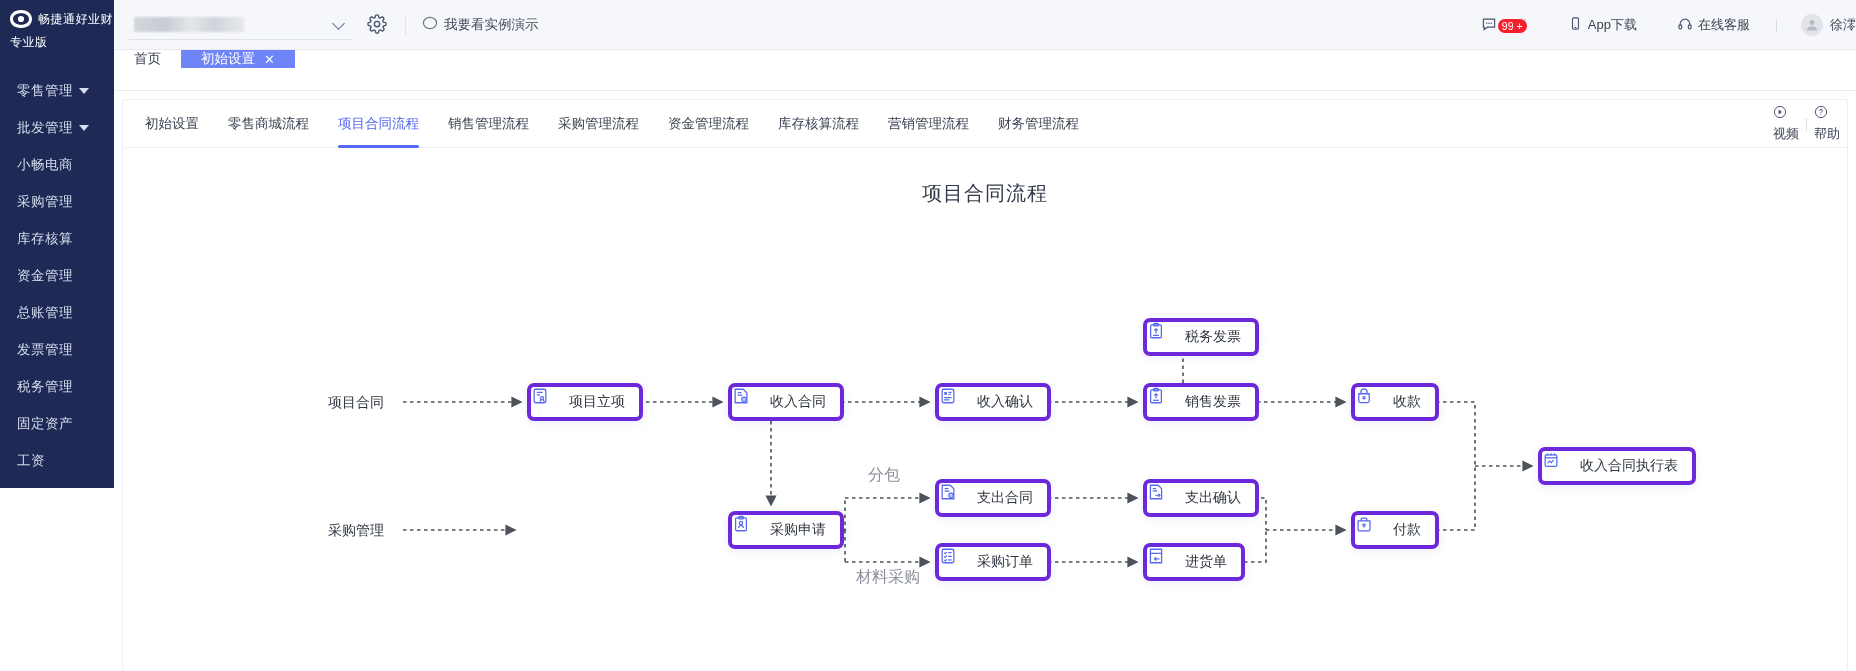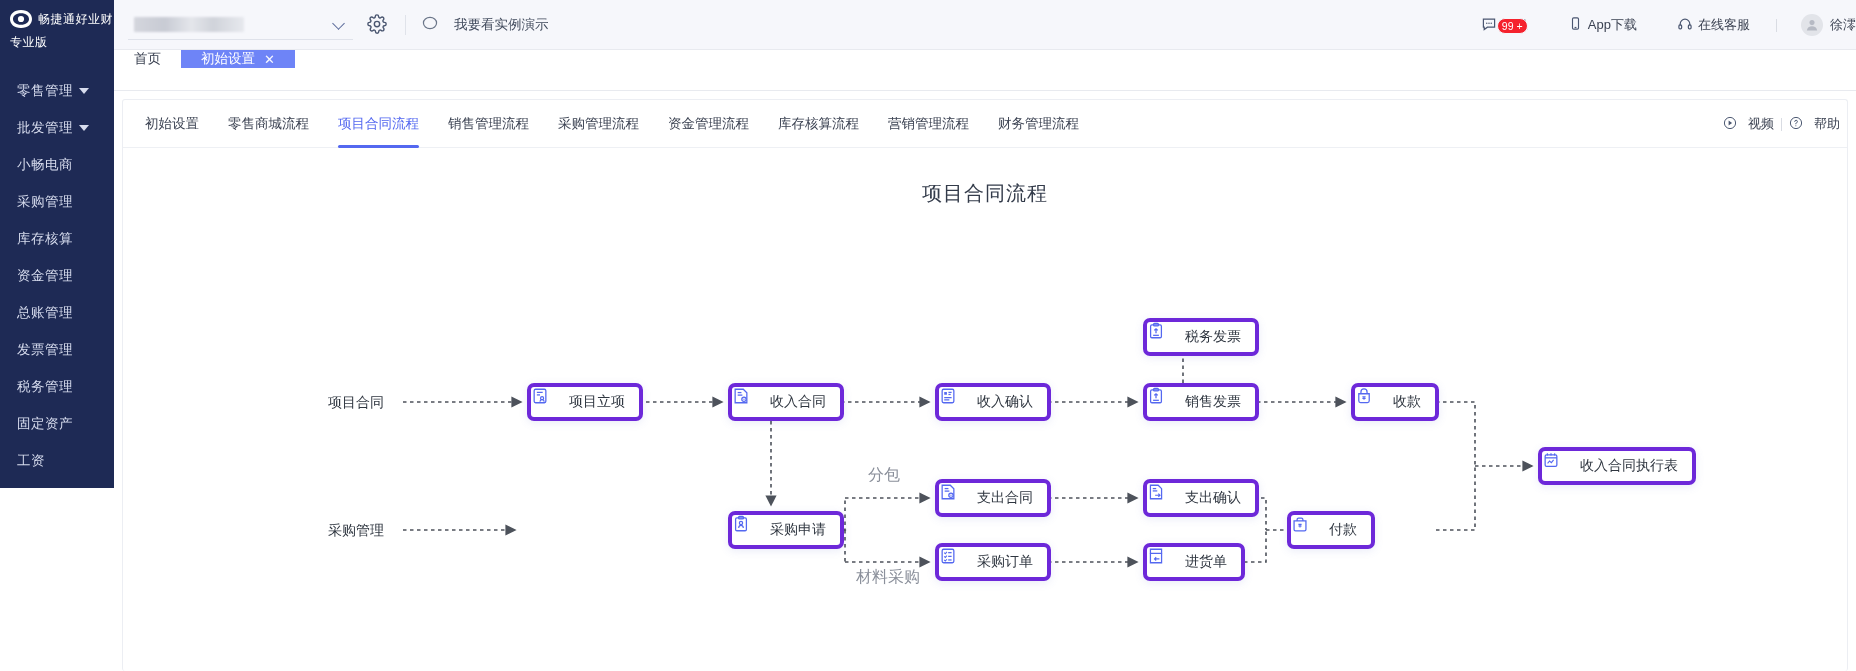--- a/index.html
+++ b/index.html
@@ -78,21 +78,21 @@
   .chev-down {
     position: absolute; right: 10px; top: 9px;
     width: 9px; height: 9px;
     border-right: 1.6px solid #5a6a9a;
     border-bottom: 1.6px solid #5a6a9a;
     transform: rotate(45deg);
   }
   .gear-btn { margin-left: 14px; width: 22px; height: 22px; cursor:pointer; }
   .divider-v { width:1px; height:20px; background:#e0e3ea; margin:0 16px; }
   .demo-link {
-    display:flex; align-items:center; gap:16px;
+    display:flex; align-items:center; gap:6px;
     color:#404a5c; font-size:13.5px; cursor:pointer;
   }
   .topbar-right {
     position:absolute; right: 0; top: 0;
     height: 50px; display:flex; align-items:center; gap: 12px;
     padding-right: 0px;
   }
   .tb-item {
     display:flex; align-items:center; gap:5px;
     font-size:13px; color:#3b4252; cursor:pointer;
@@ -145,21 +145,21 @@
   }
   .stab.active { color:#5468f0; }
   .stab.active::after {
     content:""; position:absolute; left:0; right:0; bottom:0;
     height:2.5px; background:#5468f0; border-radius:2px;
   }
   .subtabs-right {
     position:absolute; right: 0px; top:0; height:48px;
     display:flex; align-items:center; gap:0px; font-size:13px; color:#3b4252;
   }
-  .sr-item { display:flex; align-items:flex-end; gap:11px; cursor:pointer; padding:0 7px;}
+  .sr-item { display:flex; align-items:flex-start; gap:3px; cursor:pointer; padding:0 7px;flex-direction:column;}
   .sr-div { width:1px; height:13px; background:#d9dce3; }
 
   .flow-title {
     text-align:center; font-size:20px; color:#333b4a;
     margin-top: 32px; letter-spacing:1px;
   }
 
   
   .canvas { position:relative; width:100%; height: 420px; margin-top: 8px; }
   .canvas svg { position:absolute; left:0; top:0; }
@@ -589,21 +589,21 @@
           <span class="ic">
             <svg width="18" height="18" viewBox="0 0 20 20" fill="none" stroke="#5468f0" stroke-width="1.4">
               <path d="M3.8 2.5h12.4v4.6H3.8z"></path>
               <path d="M3.8 7.1v10.4h12.4V7.1"></path>
               <path d="M13.8 13.2H8.4M10.2 11.4l-1.9 1.8 1.9 1.8" stroke-width="1.2"></path>
             </svg>
           </span>
           <span>进货单</span>
         </div>
 
-        <div class="node" style="left:1164px;top:296px">
+        <div class="node" style="left:1228px;top:296px">
           <span class="ic">
             <svg width="18" height="18" viewBox="0 0 20 20" fill="none" stroke="#5468f0" stroke-width="1.4">
               <path d="M3.4 6.6h13.2v9.4a1.6 1.6 0 0 1-1.6 1.6H5a1.6 1.6 0 0 1-1.6-1.6z"></path>
               <path d="M6.8 6.6V5a1.6 1.6 0 0 1 1.6-1.6h3.2A1.6 1.6 0 0 1 13.2 5v1.6"></path>
               <path d="M8.2 10.4h3.6M8.2 12.2h3.6M10 9.6v4.4" stroke-width="1.2"></path>
             </svg>
           </span>
           <span>付款</span>
         </div>
 

